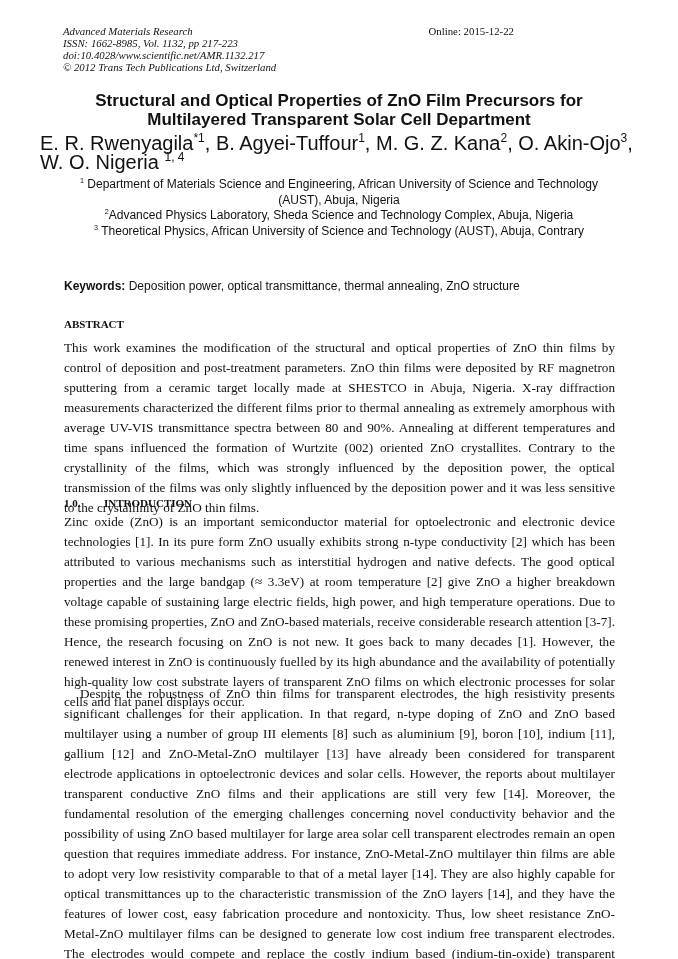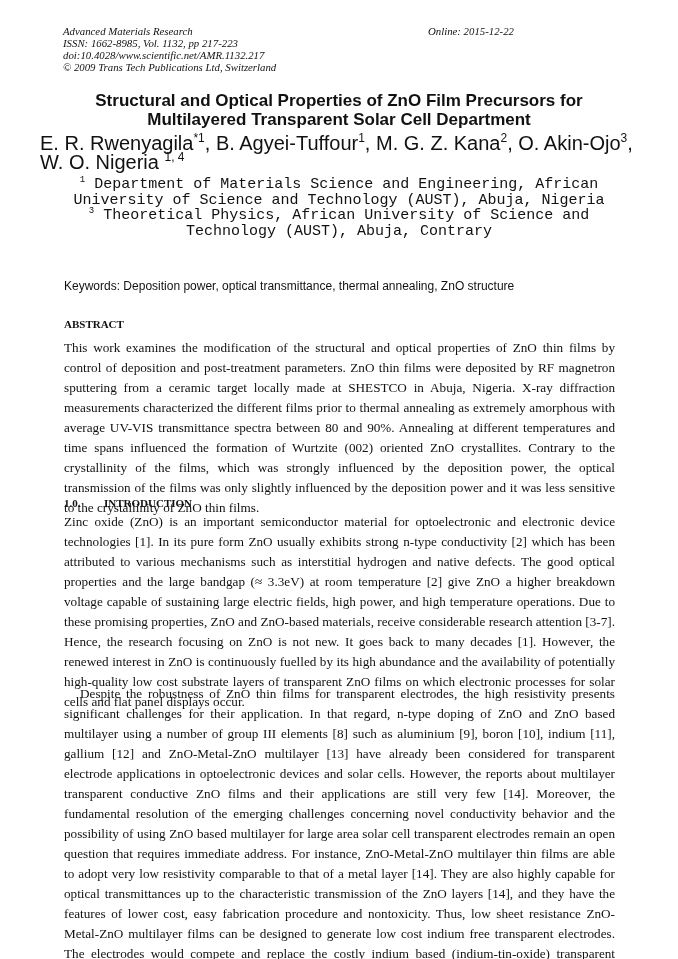--- a/index.html
+++ b/index.html
@@ -1,60 +1,61 @@
 <!DOCTYPE html>
 <html><head>
 <meta charset="utf-8">
 <style>
   html, body { margin: 0; padding: 0; background: #ffffff; }
   body { width: 678px; height: 959px; position: relative; overflow: hidden; color: #111; }
   .page { position: absolute; left: 0; top: 12px; width: 577px; height: 959px; background: #fff; }
   .hdr-left { position: absolute; left: 63px; top: 13px; font-family: "Liberation Serif", serif; font-style: italic; font-size: 10.8px; line-height: 12px; }
   .hdr-left div { white-space: nowrap; }
-  .hdr-right { position: absolute; right: 63px; top: 13px; font-family: "Liberation Serif", serif; font-style: italic; font-size: 10.8px; line-height: 12px; }
+  .hdr-right { position: absolute; right: 63px; top: 13px; font-family: "Liberation Serif", serif; font-size: 10.8px; line-height: 12px; }
   .title { position: absolute; left: 60px; width: 558px; top: 79px; text-align: center; font-family: "Liberation Sans", sans-serif; font-weight: bold; font-size: 17px; line-height: 19px; }
   .authors { position: absolute; left: 40px; width: 598px; top: 122px; text-align: left; font-family: "Liberation Sans", sans-serif; font-size: 20px; line-height: 19px; }
   .authors sup, .affil sup { font-size: 0.6em; line-height: 0; vertical-align: super; }
-  .affil { position: absolute; left: 60px; width: 558px; top: 165px; text-align: center; font-family: Liberation Mono, monospace; font-size: 15px; line-height: 15.6px; }
+  .affil { position: absolute; left: 60px; width: 558px; top: 165px; text-align: center; font-family: Liberation Sans, sans-serif; font-size: 12px; line-height: 15.6px; }
   .keywords { position: absolute; left: 64px; top: 267px; font-family: "Liberation Sans", sans-serif; font-size: 12px; line-height: 15px; white-space: nowrap; }
-  .keywords b { font-weight: normal; }
+  .keywords b { font-weight: bold; }
   .sec-head { position: absolute; left: 64px; font-family: "Liberation Serif", serif; font-weight: bold; font-size: 11px; line-height: 16px; }
   .sec-num { display: inline-block; width: 40px; }
   .body-text { position: absolute; left: 64px; width: 551px; font-family: "Liberation Serif", serif; font-size: 13.2px; line-height: 20px; text-align: justify; }
   .indent { text-indent: 16px; }
 </style>
 </head>
 <body>
 
 <div class="page">
 
   <div class="hdr-left">
     <div>Advanced Materials Research</div>
     <div>ISSN: 1662-8985, Vol. 1132, pp 217-223</div>
     <div>doi:10.4028/www.scientific.net/AMR.1132.217</div>
-    <div>© 2009 Trans Tech Publications Ltd, Switzerland</div>
+    <div>© 2012 Trans Tech Publications Ltd, Switzerland</div>
   </div>
   <div class="hdr-right">Online: 2015-12-22</div>
 
   <div class="title">
     <div>Structural and Optical Properties of ZnO Film Precursors for</div>
     <div>Multilayered Transparent Solar Cell Department</div>
   </div>
 
   <div class="authors">
     <div>
       <span>E. R. Rwenyagila</span><sup>*1</sup><span>, </span><span>B. Agyei-Tuffour</span><sup>1</sup><span>, </span><span>M. G. Z. Kana</span><sup>2</sup><span>, </span><span>O. Akin-Ojo</span><sup>3</sup><span>,</span>
     </div>
     <div>
       <span>W. O. Nigeria </span><sup>1, 4</sup>
     </div>
   </div>
 
   <div class="affil">
     <div><sup>1</sup><span> Department of Materials Science and Engineering, African University of Science and Technology (AUST), Abuja, Nigeria</span></div>
+    <div><sup>2</sup><span>Advanced Physics Laboratory, Sheda Science and Technology Complex, Abuja, Nigeria</span></div>
     <div><sup>3</sup><span> Theoretical Physics, African University of Science and Technology (AUST), Abuja, Contrary</span></div>
   </div>
 
   <div class="keywords">
     <b>Keywords:</b><span> Deposition power, optical transmittance, thermal annealing, ZnO structure</span>
   </div>
 
   <div class="sec-head" style="top:304px;">ABSTRACT</div>
   <div class="body-text" style="top:326px;">This work examines the modification of the structural and optical properties of ZnO thin films by control of deposition and post-treatment parameters. ZnO thin films were deposited by RF magnetron sputtering from a ceramic target locally made at SHESTCO in Abuja, Nigeria. X-ray diffraction measurements characterized the different films prior to thermal annealing as extremely amorphous with average UV-VIS transmittance spectra between 80 and 90%. Annealing at different temperatures and time spans influenced the formation of Wurtzite (002) oriented ZnO crystallites. Contrary to the crystallinity of the films, which was strongly influenced by the deposition power, the optical transmission of the films was only slightly influenced by the deposition power and it was less sensitive to the crystallinity of ZnO thin films.</div>
 

